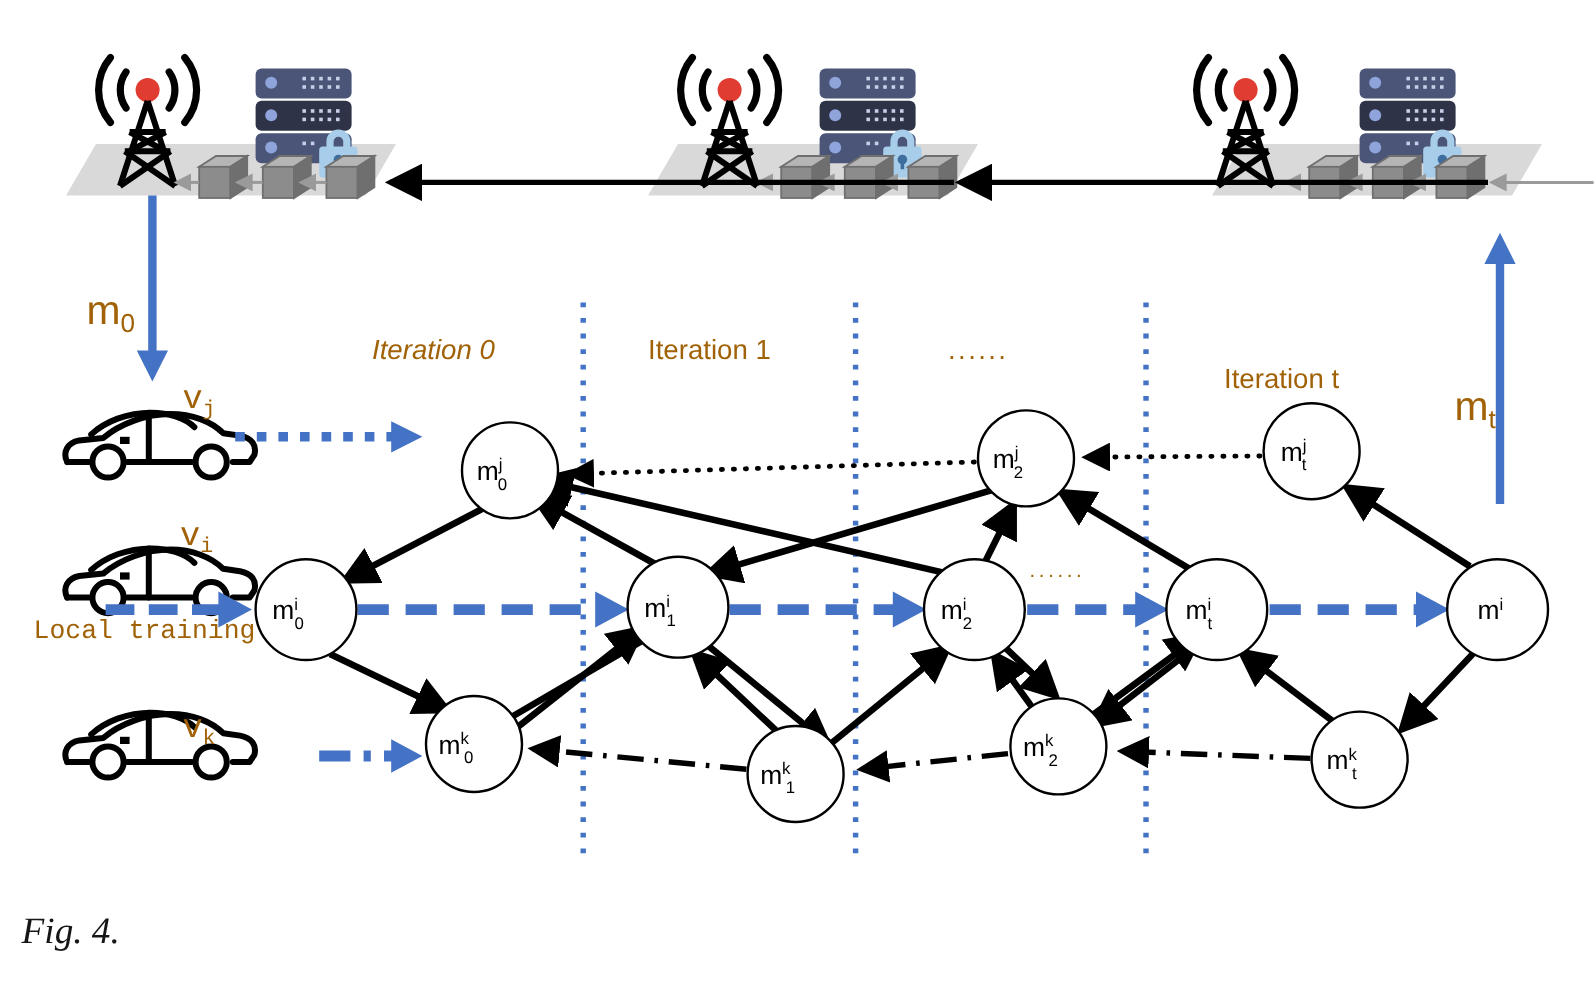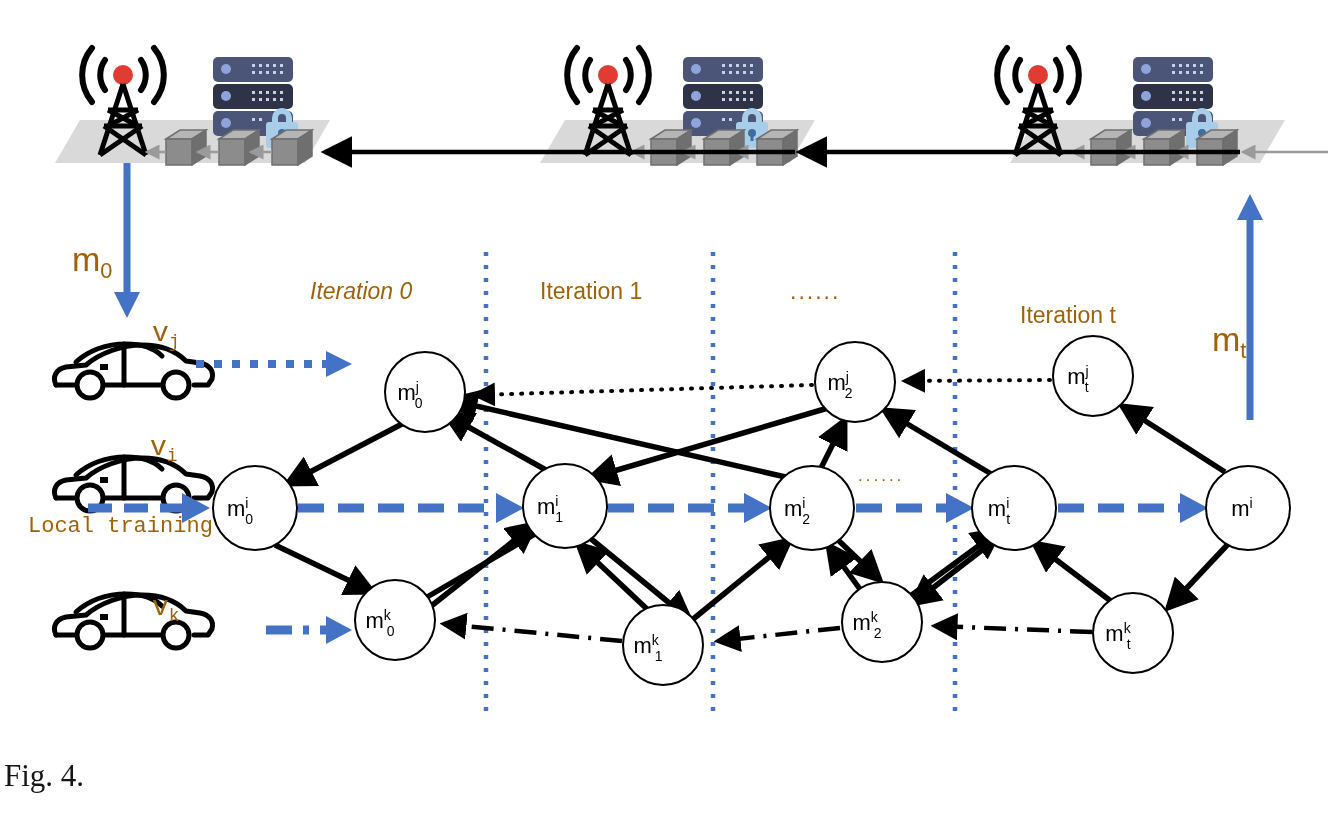--- a/index.html
+++ b/index.html
@@ -466,14 +466,14 @@
   <div class="txt iter-label" style="left:1020px;top:278px;margin-top:24px;">Iteration t</div>
 
   <div class="txt dots-sm" style="left:858px;top:466px;">......</div>
 
   <div class="txt veh-label" style="left:152px;top:318px;"><span>v</span><span class="sub">j</span></div>
   <div class="txt veh-label" style="left:150px;top:432px;"><span>v</span><span class="sub">i</span></div>
   <div class="txt veh-label" style="left:152px;top:568px;margin-top:24px;"><span>v</span><span class="sub">k</span></div>
 
   <div class="txt local-train" style="left:28px;top:514px;">Local training</div>
 
-  <div class="caption" style="left:4px;top:758px;">Fig. 4.</div>
+  <div class="caption" style="left:18px;top:758px;font-style:italic;">Fig. 4.</div>
 </div>
 
 </body></html>

